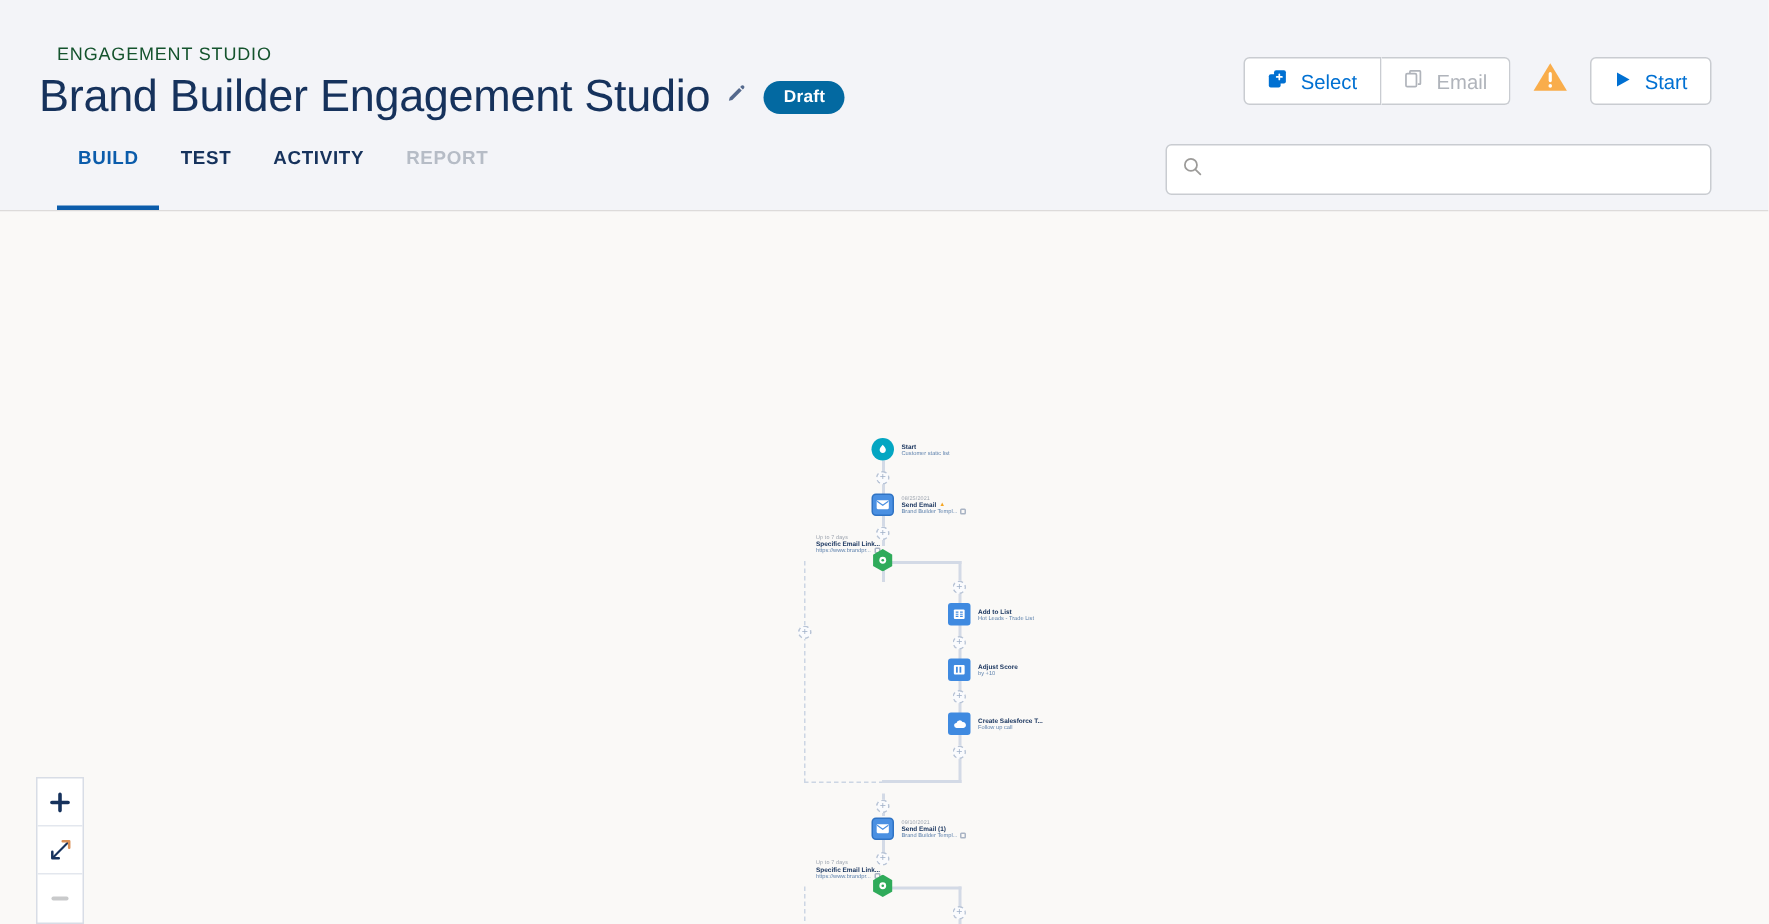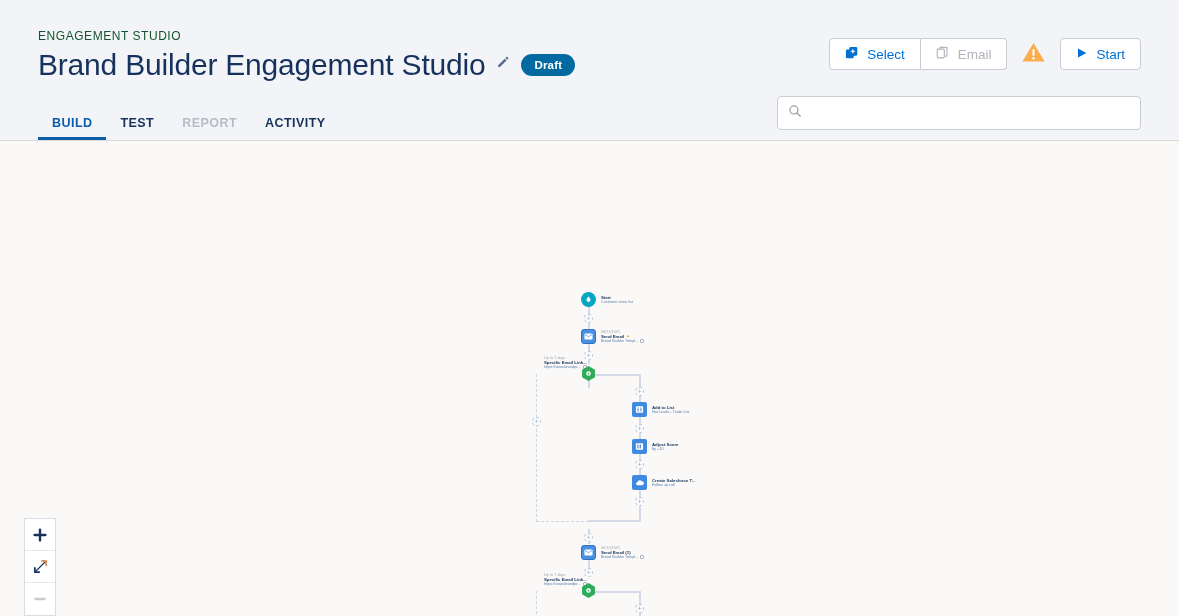--- a/index.html
+++ b/index.html
@@ -16,21 +16,21 @@
     height: 141px;
     background: #f3f4f8;
     border-bottom: 1px solid #dddbda;
   }
   .breadcrumb {
     position: absolute; left: 38px; top: 29px;
     font-size: 12px; letter-spacing: .55px;
     color: #14532d;
   }
   .title-row {
-    position: absolute; left: 38px; top: 48px;
+    position: absolute; left: 26px; top: 48px;
     display: flex; align-items: center; gap: 11px;
   }
   .page-title {
     font-size: 30px; font-weight: 400;
     color: #16325c; letter-spacing: -.2px;
     white-space: nowrap;
   }
   .pencil-icon { display: block; }
   .draft-badge {
     background: #0369a1; color: #fff;
@@ -73,21 +73,21 @@
   }
   .search-input::placeholder { color: #706e6b; }
 
   
   .tabs {
     position: absolute; left: 38px; bottom: 0;
     display: flex; gap: 0;
   }
   .tab {
     font-size: 12.5px; font-weight: bold; letter-spacing: .45px;
-    color: #16325c; padding: 10px 14px 7px;
+    color: #16325c; padding: 10px 14px 25px;
     cursor: pointer; border-bottom: 3px solid transparent; text-align: center;
   }
   .tab.active { color: #0b5cab; border-bottom-color: #0b5cab; }
   .tab.muted { color: #b6bcc6; }
 
   
   .canvas { position: relative; width: 1179px; height: 475px; background: #faf9f7; overflow: hidden; }
 
   
   .zoom-ctrl {
@@ -206,22 +206,22 @@
       <svg width="14" height="14" viewBox="0 0 16 16">
         <circle cx="6.8" cy="6.8" r="4.6" fill="none" stroke="#9c9b99" stroke-width="1.35"></circle>
         <path d="M10.3 10.3 14 14" stroke="#9c9b99" stroke-width="1.35" stroke-linecap="round"></path>
       </svg>
     </span>
   </div>
 
   <div class="tabs">
     <div class="tab active">BUILD</div>
     <div class="tab">TEST</div>
+    <div class="tab">ACTIVITY</div>
     <div class="tab muted">REPORT</div>
-    <div class="tab">ACTIVITY</div>
   </div>
 </div>
 
 <div class="canvas">
 
   <div class="vline" style="left:588px; top:166px; height:24px;"></div>
   <div class="vline" style="left:588px; top:203px; height:20px;"></div>
   <div class="vline" style="left:588px; top:238px; height:9px;"></div>
   <div class="vline" style="left:588px; top:388px; height:15px;"></div>
   <div class="vline" style="left:588px; top:416px; height:18px;"></div>

